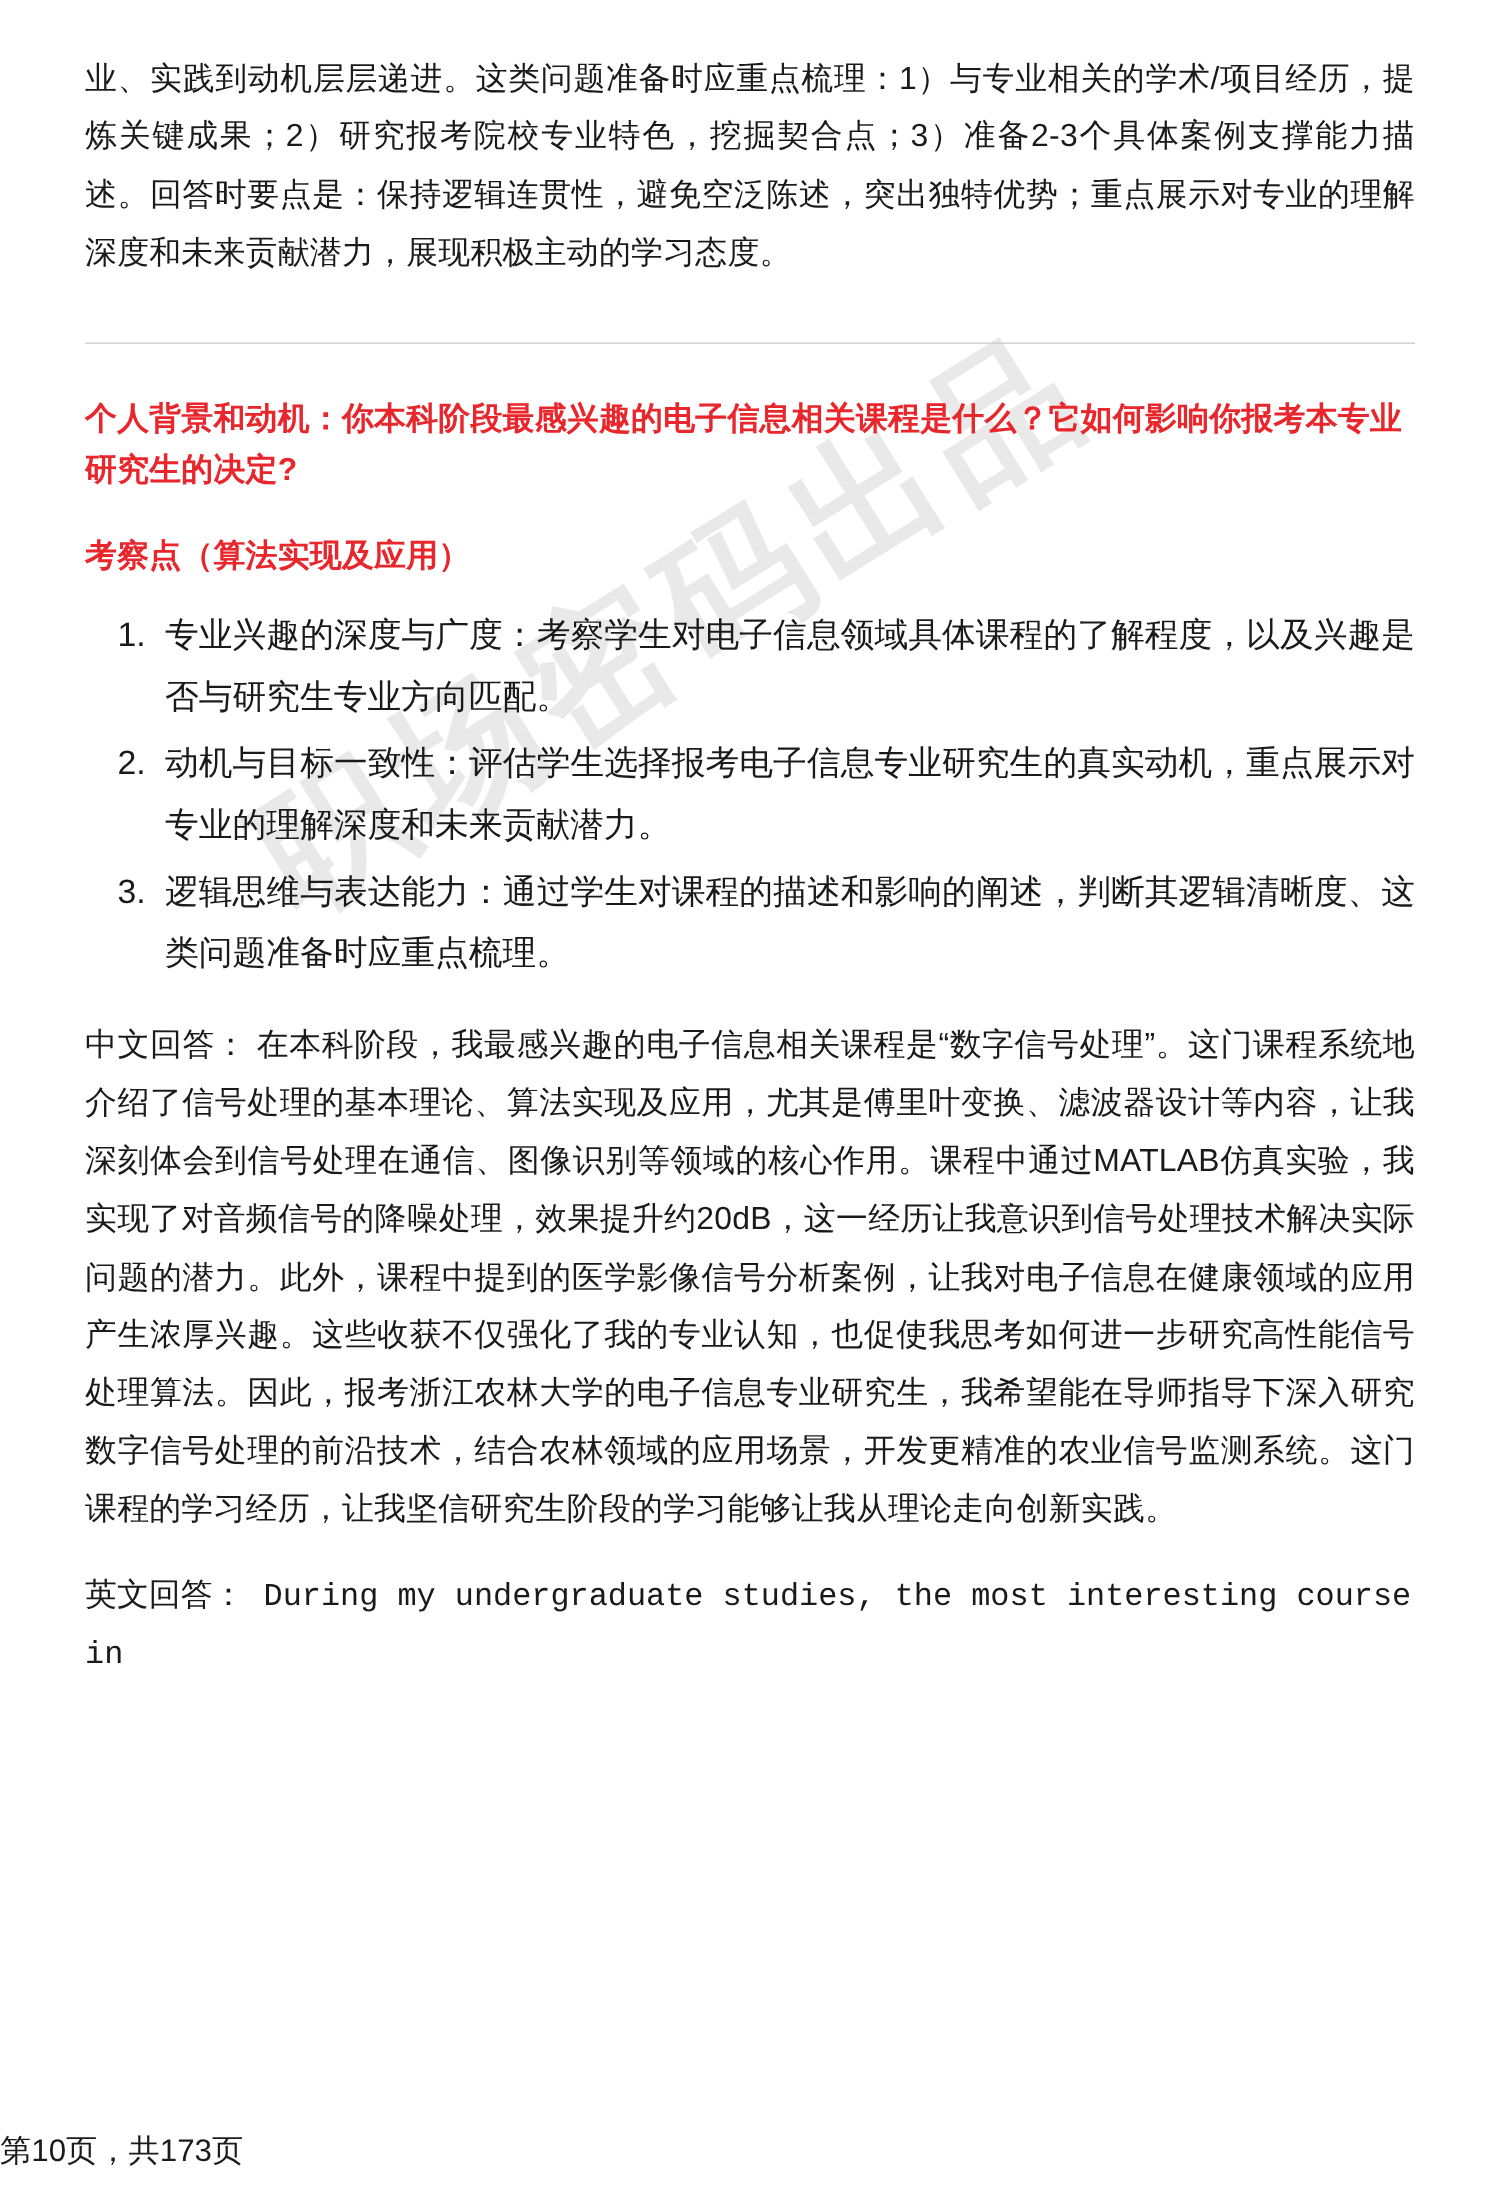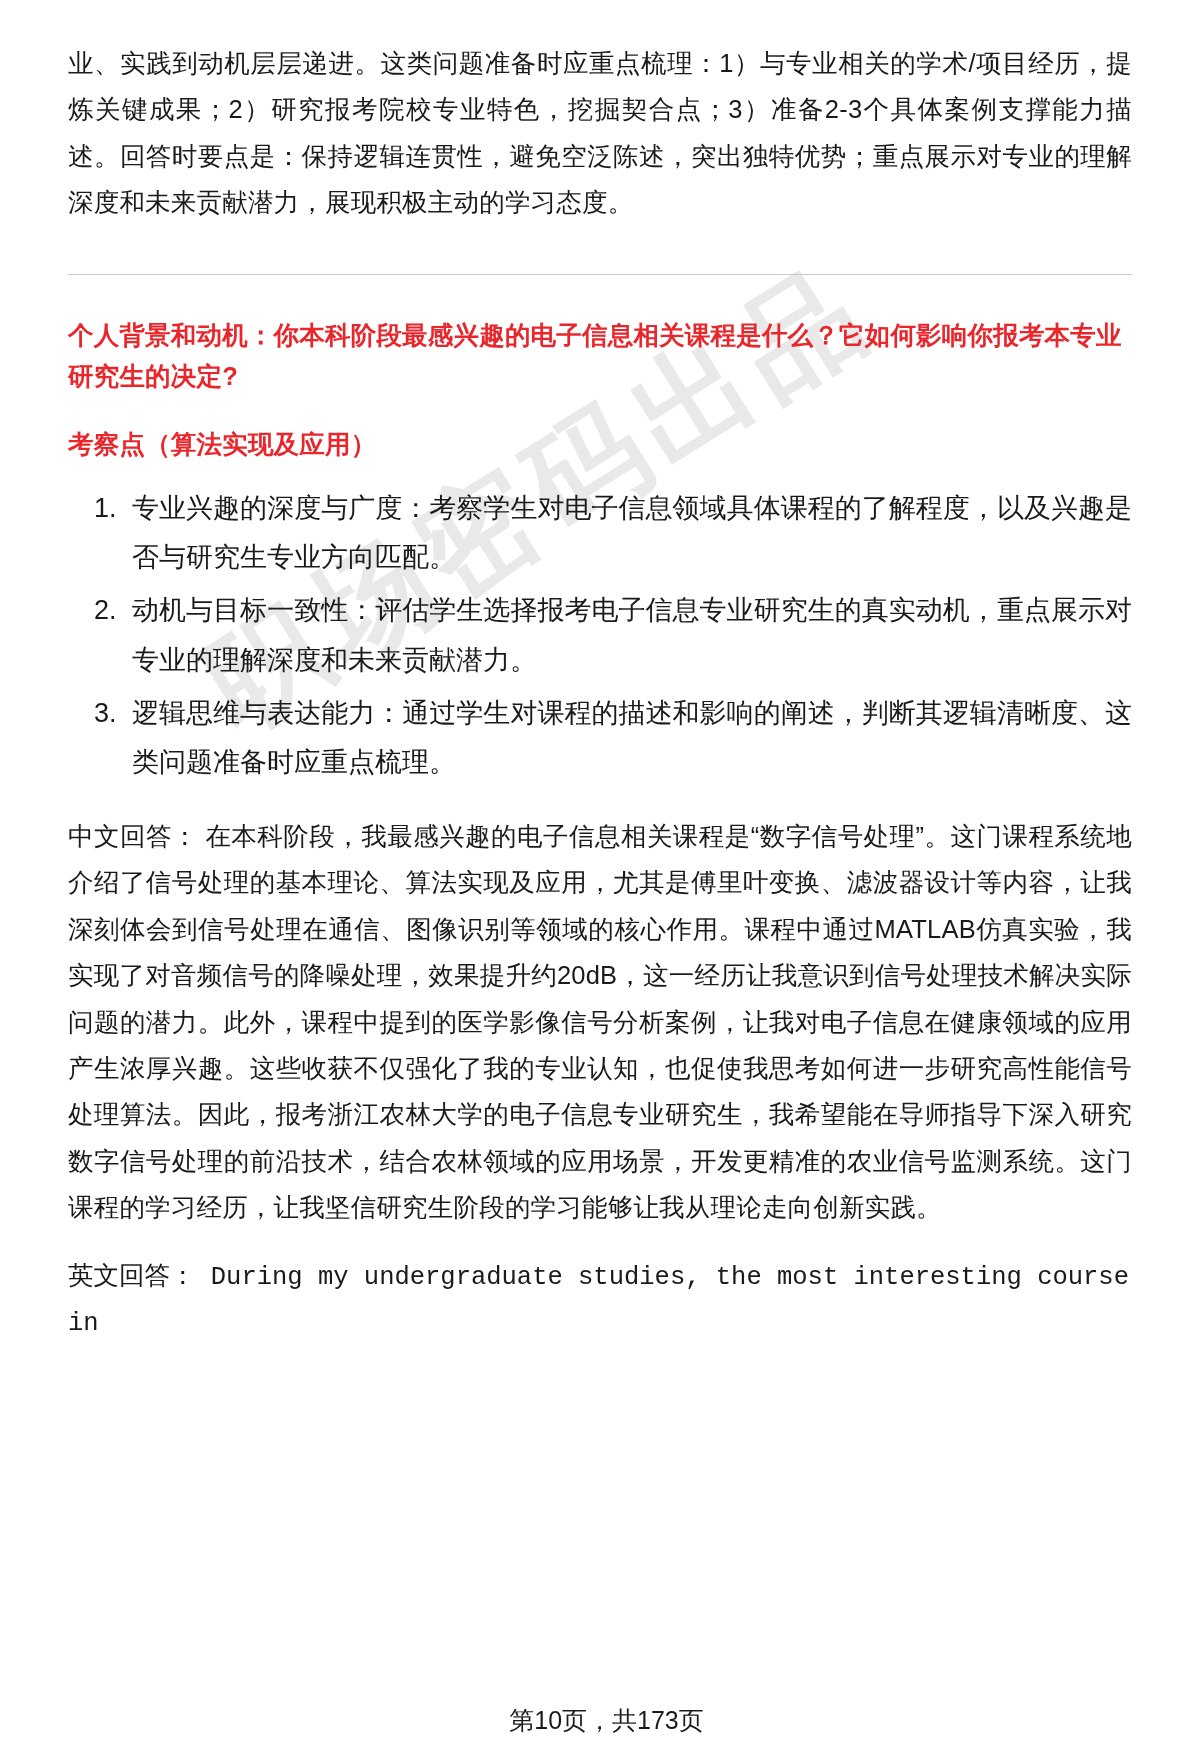--- a/index.html
+++ b/index.html
@@ -88,24 +88,23 @@
     margin-top: 22px;
   }
   .answer-en {
     margin-top: 24px;
     font-size: 25.5px;
     line-height: 1.82;
     font-family: Liberation Mono, monospace;
   }
   .footer {
     position: absolute;
-    left: 13px;
+    left: 0;
     right: 0;
     bottom: 18px;
-    text-align: center;
     font-size: 25px;
     color: #1a1a1a;
     z-index: 3;
   }
 </style>
 </head>
 <body>
 
 <div class="page">
 

